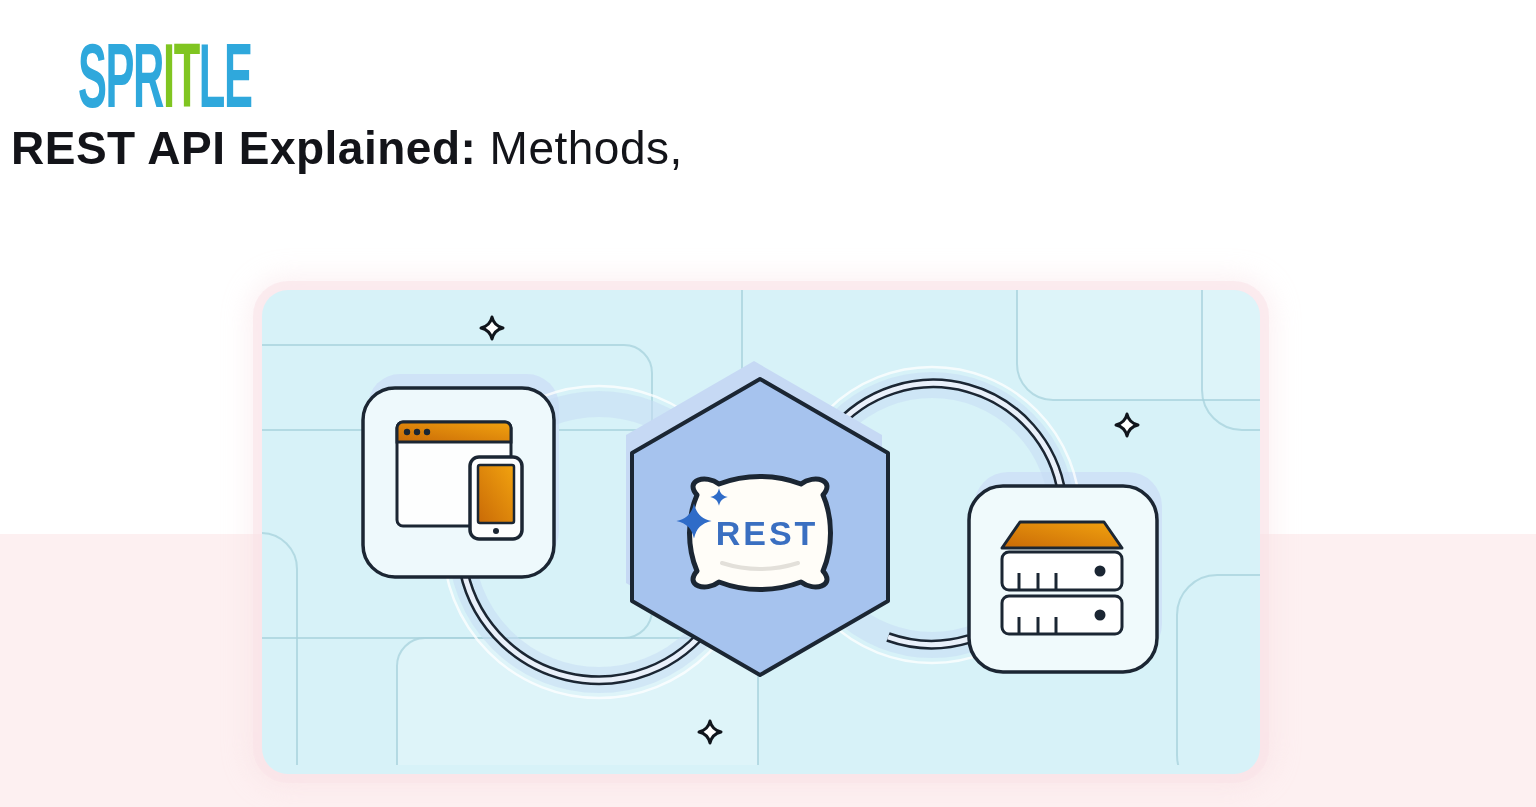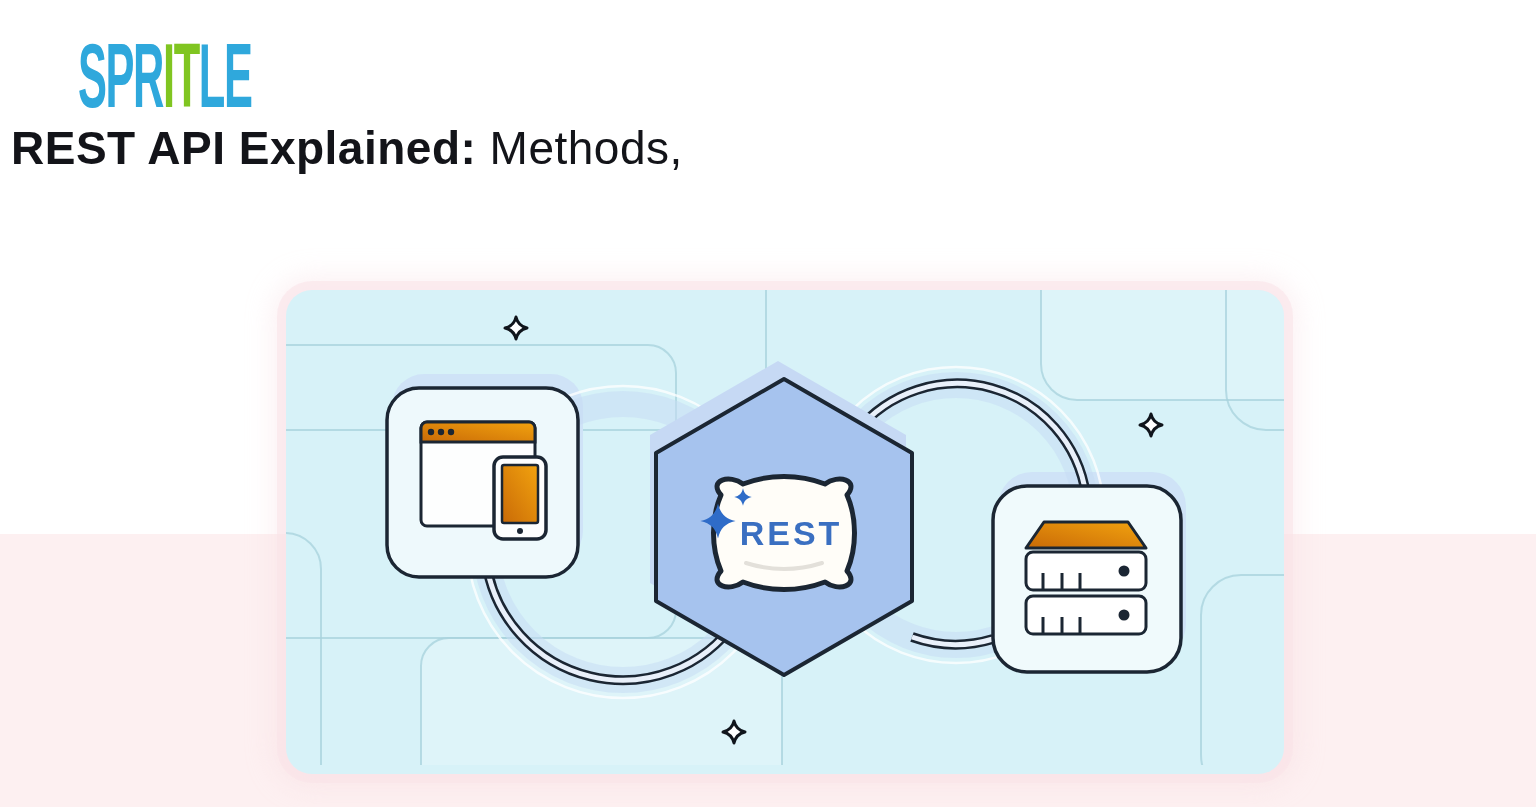--- a/index.html
+++ b/index.html
@@ -22,21 +22,21 @@
   
   .title{
     position:absolute;left:11px;top:108px;width:1536px;
     text-align:left;line-height:80px;
     font-size:46px;color:#131419;letter-spacing:0.5px;
   }
   .title .bold{font-weight:700;}
   .title .reg{font-weight:400;}
   
   .panel{
-    position:absolute;left:286px;top:290px;width:998px;height:484px;
+    position:absolute;left:262px;top:290px;width:998px;height:484px;
     border-radius:26px;background:#d7f2f8;overflow:hidden;
     box-shadow:0 0 0 9px rgba(249,226,231,0.55), 0 0 26px 14px rgba(246,215,222,0.35);
   }
   .panel svg{display:block;}
 </style>
 </head>
 <body>
 
 <div class="pink-band"></div>
 

